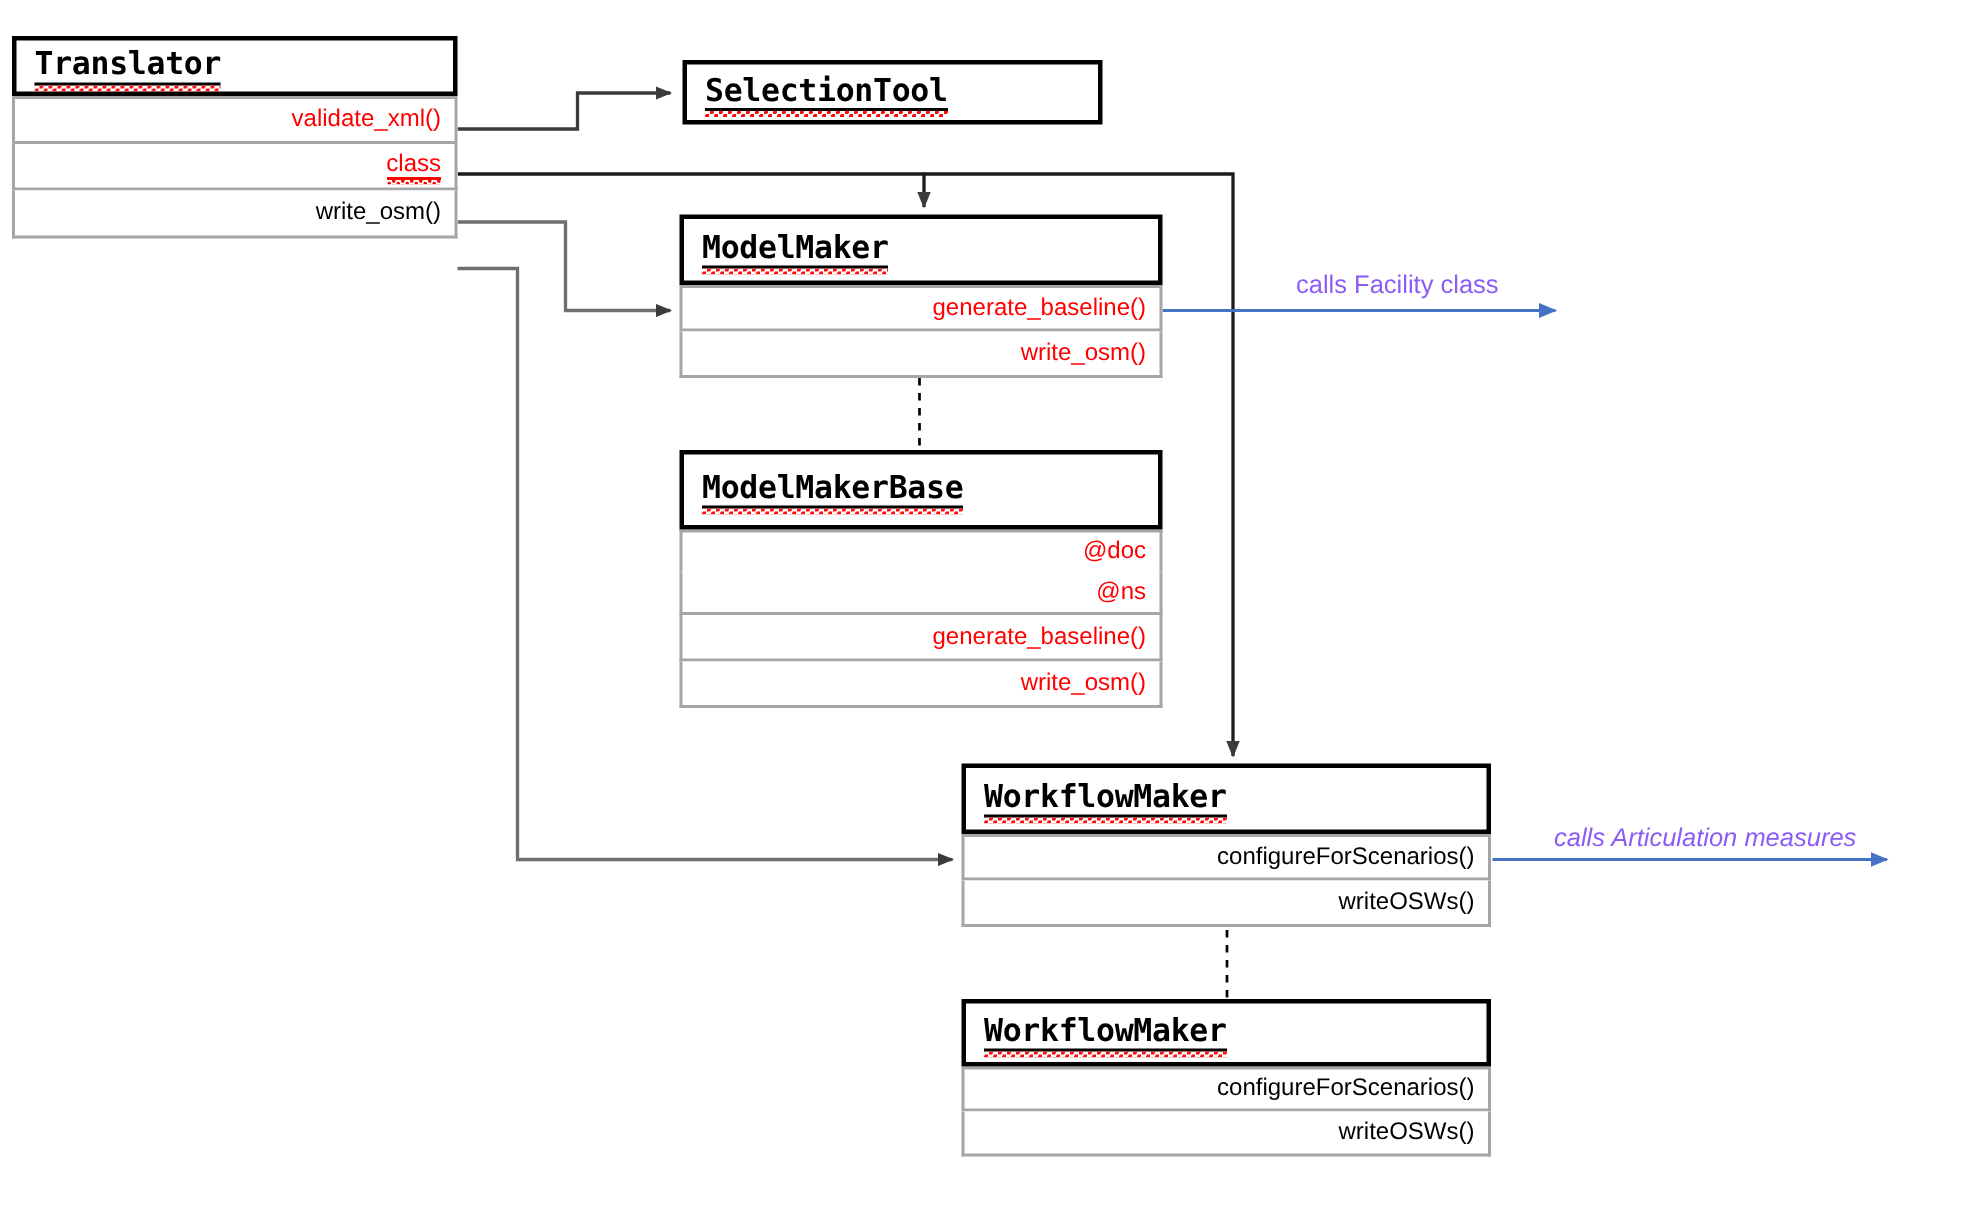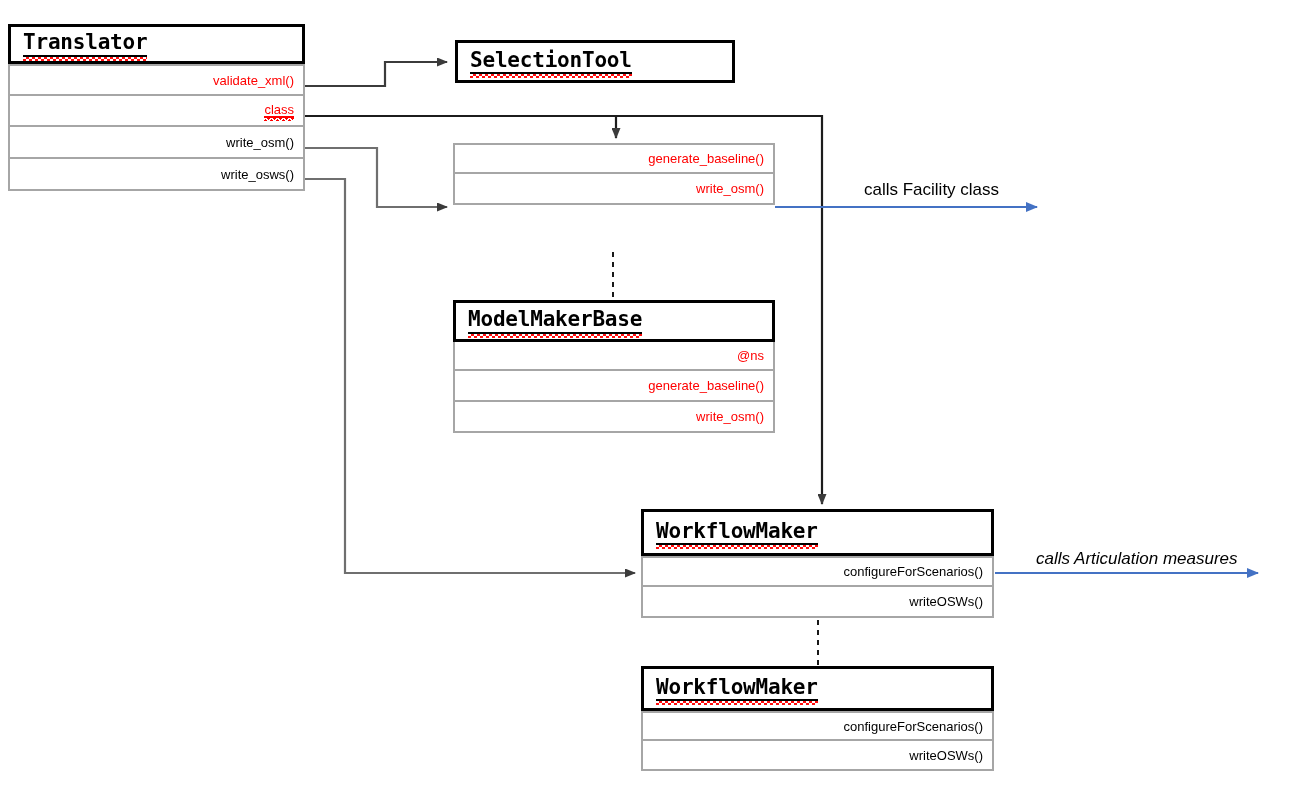--- a/index.html
+++ b/index.html
@@ -66,21 +66,21 @@
   }
   .uml-row {
     box-sizing: border-box;
     border: 2px solid #a6a6a6;
     border-top: none;
     background: #ffffff;
     display: flex;
     align-items: center;
     justify-content: flex-end;
     padding-right: 9px;
-    font-size: 13px;
+    font-size: 16px;
     line-height: 1;
     color: #000000;
     white-space: nowrap;
   }
   .uml-row.first-row {
     border-top: 2px solid #a6a6a6;
   }
   .uml-row.red {
     color: #ff0000;
   }
@@ -101,21 +101,21 @@
     bottom: -5px;
     height: 3px;
     background-image:
       radial-gradient(circle at 1.5px 2.4px, #ff0000 1.1px, rgba(255,0,0,0) 1.3px),
       radial-gradient(circle at 4.5px 0.6px, #ff0000 1.1px, rgba(255,0,0,0) 1.3px);
     background-size: 6px 3px;
     background-repeat: repeat-x;
   }
   .note-label {
     position: absolute;
-    color: #000000;
+    color: #8b5cf6;
     font-size: 17px;
     line-height: 1;
     white-space: nowrap;
     font-family: "Liberation Sans", sans-serif;
   }
 </style>
 </head>
 <body>
 
 <div id="canvas">
@@ -171,43 +171,46 @@
     </div>
     <div class="uml-row red first-row" style="height:32px;">
       <span>validate_xml()</span>
     </div>
     <div class="uml-row red" style="height:31px;">
       <span class="sp-underline">class</span>
     </div>
     <div class="uml-row" style="height:32px;">
       <span>write_osm()</span>
     </div>
-    <div class="uml-row" style="height:32px;">
-      <span>write_osws()</span>
-    </div>
   </div>
 
   <div class="uml-class" style="left:455px; top:40px; width:280px;">
     <div class="uml-header" style="height:43px;">
       <span class="hdr-text">SelectionTool</span>
     </div>
   </div>
 
   <div class="uml-class" style="left:453px; top:143px; width:322px;">
+    <div class="uml-header" style="height:47px;">
+      <span class="hdr-text">ModelMaker</span>
+    </div>
     <div class="uml-row red first-row" style="height:31px;">
       <span>generate_baseline()</span>
     </div>
     <div class="uml-row red" style="height:31px;">
       <span>write_osm()</span>
     </div>
   </div>
 
   <div class="uml-class" style="left:453px; top:300px; width:322px;">
-    <div class="uml-header" style="height:42px;">
+    <div class="uml-header" style="height:53px;">
       <span class="hdr-text">ModelMakerBase</span>
+    </div>
+    <div class="uml-row red first-row nb" style="height:28px;">
+      <span>@doc</span>
     </div>
     <div class="uml-row red" style="height:29px;">
       <span>@ns</span>
     </div>
     <div class="uml-row red" style="height:31px;">
       <span>generate_baseline()</span>
     </div>
     <div class="uml-row red" style="height:31px;">
       <span>write_osm()</span>
     </div>

